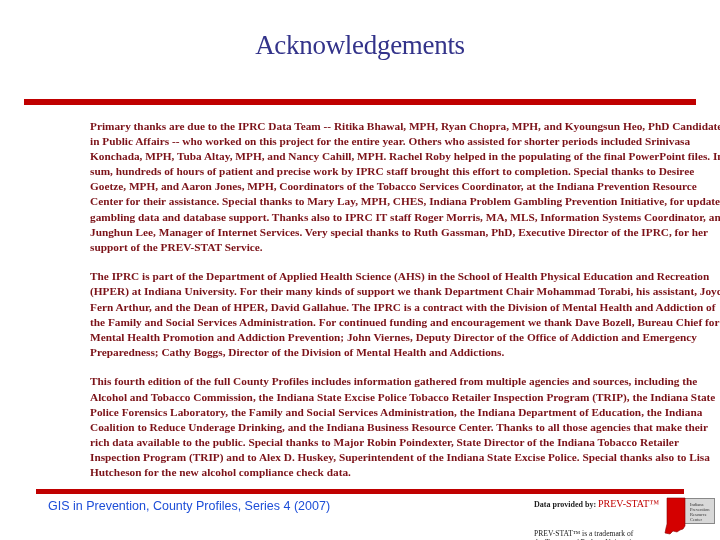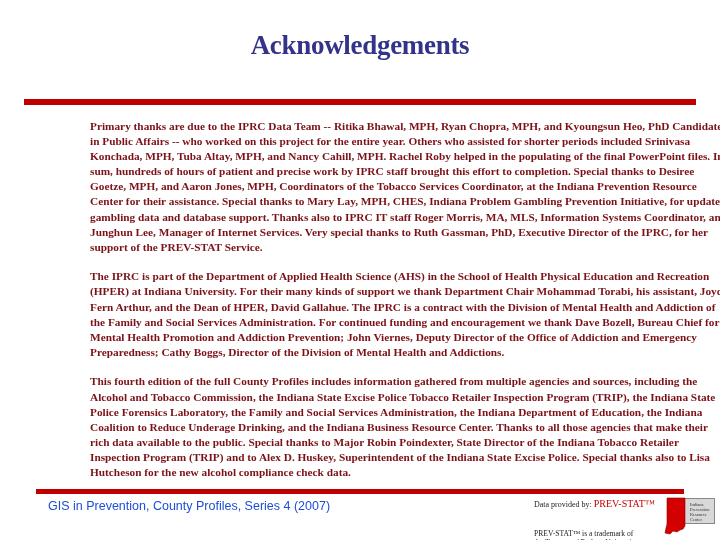--- a/index.html
+++ b/index.html
@@ -2,41 +2,41 @@
 <html><head>
 <meta charset="utf-8">
 <style>
   html, body { margin: 0; padding: 0; }
   body {
     width: 720px; height: 540px; background: #ffffff; position: relative; overflow: hidden;
     font-family: "Liberation Serif", serif;
   }
   .title {
     position: absolute; left: 0; top: 30px; width: 720px; text-align: center;
-    color: #33338a; font-weight: bold; font-size: 27px; letter-spacing: -0.3px;
+    color: #33338a; font-weight: normal; font-size: 27px; letter-spacing: -0.3px;
   }
   .rule-top {
     position: absolute; left: 24px; top: 99px; width: 672px; height: 6px; background: #c00000;
   }
   .body-text {
     position: absolute; left: 50px; top: 119px; width: 640px;
     color: #7b1218; font-weight: bold; font-size: 11.3px; line-height: 15.1px; margin-left: 40px;
   }
   .body-text p { margin: 0 0 14.5px 0; }
   .rule-bottom {
     position: absolute; left: 36px; top: 489px; width: 648px; height: 5px; background: #c00000;
   }
   .footer-left {
     position: absolute; left: 48px; top: 499px;
     font-family: "Liberation Sans", sans-serif; font-size: 12.5px; color: #1d4ed8;
   }
   .credit {
     position: absolute; left: 534px; top: 499px; font-size: 7.6px; color: #222; line-height: 9px;
   }
-  .credit .provided { font-size: 8px; }
+  .credit .provided { font-size: 8px; font-weight: bold; }
   .credit .brand { color: #c00000; font-size: 10px; }
   .credit .tm-line { margin-top: 20px; }
   .logo {
     position: absolute; left: 663px; top: 496px; width: 52px; height: 38px;
   }
   .logo-box {
     position: absolute; left: 20px; top: 2px; width: 32px; height: 26px;
     background: #d8d8d8; border: 1px solid #888; box-sizing: border-box;
     font-size: 4.5px; line-height: 5px; color: #333; padding: 3px 2px 0 6px;
   }

